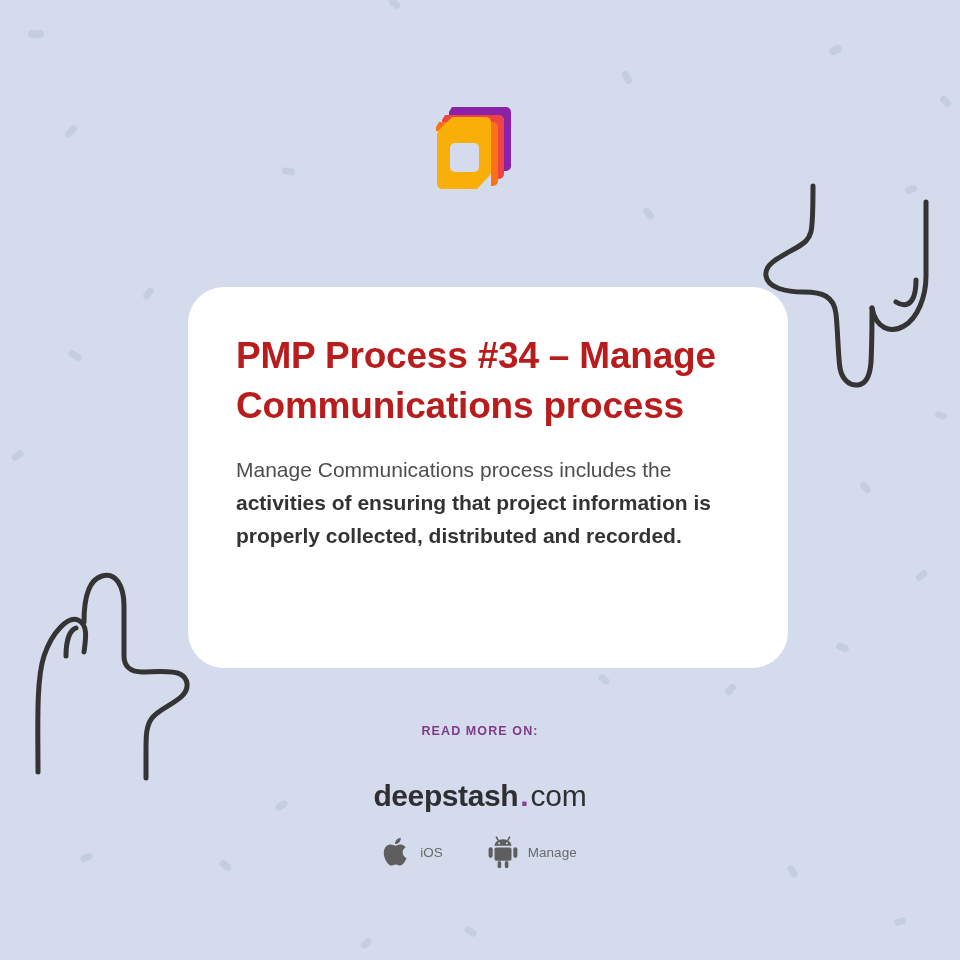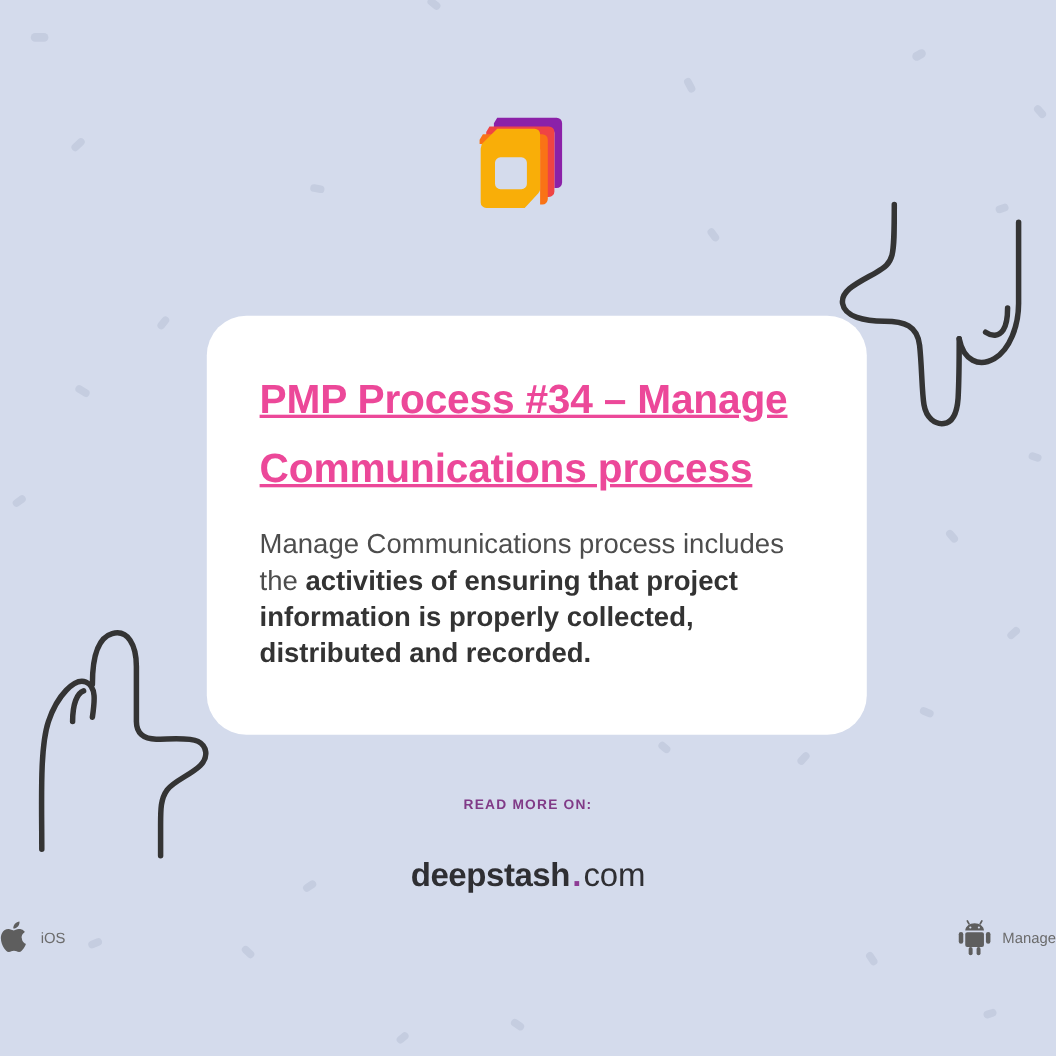--- a/index.html
+++ b/index.html
@@ -70,30 +70,29 @@
     height: 381px;
     background: #ffffff;
     border-radius: 36px;
     box-sizing: border-box;
     padding: 44px 48px 0 48px;
   }
 
   .card-title {
     margin: 0;
     font-size: 37px;
-    line-height: 63px;
-    font-weight: bold;
-    color: #ec4899;
+    line-height: 50px;
+    font-weight: bold;
+    color: #b91c1c;
     letter-spacing: -0.2px;
-    text-decoration: underline;
   }
 
   .card-body {
     margin: 22px 0 0 0;
-    font-size: 25px;
+    font-size: 21px;
     line-height: 33px;
     color: #4a4a4a;
   }
   .card-body .lead {
     font-weight: normal;
     color: #4d4d4d;
   }
   .card-body .emph {
     font-weight: bold;
     color: #333333;
@@ -134,21 +133,21 @@
     padding: 0 2px;
   }
   .wordmark .ds-tld {
     font-weight: normal;
     letter-spacing: -0.2px;
   }
 
   .stores {
     margin-top: 24px;
     display: flex;
-    justify-content: space-between;
+    justify-content: center;
     align-items: center;
     gap: 44px;
   }
   .store {
     display: flex;
     align-items: center;
     gap: 9px;
   }
   .store-icon svg { display: block; }
   .store-label {

